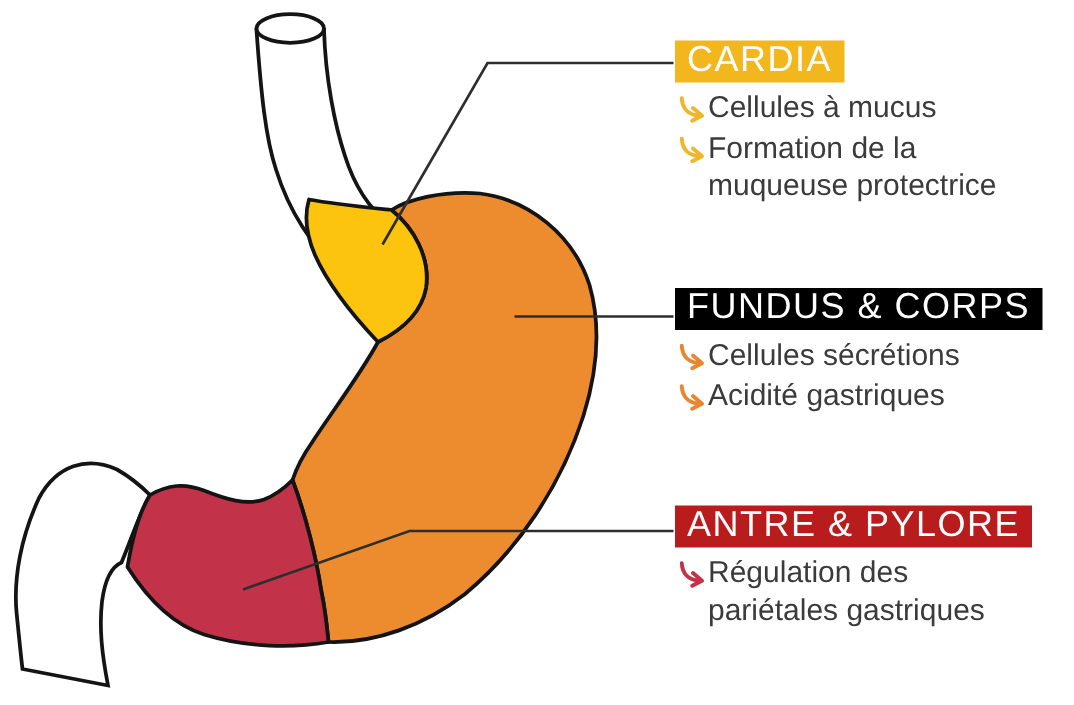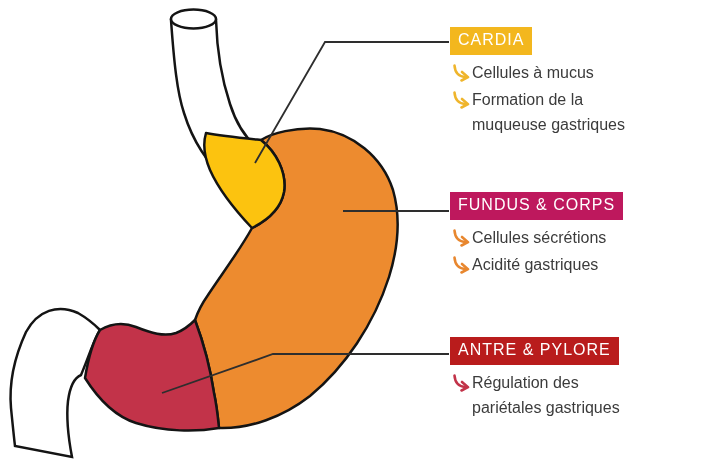--- a/index.html
+++ b/index.html
@@ -6,30 +6,30 @@
   body{
     width:716px;height:470px;position:relative;background:#ffffff;
     font-family:"Liberation Sans", sans-serif;overflow:hidden;
   }
   #figure-svg{position:absolute;left:0;top:0;}
   .section{position:absolute;left:450px;width:262px;}
   .sec-cardia{top:27px;}
   .sec-fundus{top:192px;}
   .sec-antre{top:337px;}
   .badge{
-    display:inline-block;color:#ffffff;font-size:16px;font-weight:400;
+    display:inline-block;color:#ffffff;font-size:24px;font-weight:400;
     letter-spacing:1px;padding:1px 8px 3px 8px;line-height:24px;
   }
   .badge-cardia{background:#F3B71E;}
-  .badge-fundus{background:#be185d;}
+  .badge-fundus{background:#000000;}
   .badge-antre{background:#b91c1c;}
   .bullets{margin-top:5px;}
   .bullet{display:flex;align-items:flex-start;margin-bottom:2px;}
   .arrow-icon{flex:0 0 22px;margin-top:4px;}
-  .bullet-text{font-size:16px;line-height:25px;color:#3b3b3b;}
+  .bullet-text{font-size:20px;line-height:25px;color:#3b3b3b;}
   .bline{white-space:nowrap;}
   .arrow-path-cardia{stroke:#EFB52C;}
   .arrow-path-fundus{stroke:#E8872F;}
   .arrow-path-antre{stroke:#C23349;}
 </style>
 </head>
 <body>
 
 <svg id="figure-svg" width="716" height="470" viewBox="0 0 716 470">
 
@@ -75,21 +75,21 @@
         <div class="bline">Cellules à mucus</div>
       </div>
     </div>
     <div class="bullet">
       <svg class="arrow-icon" width="20" height="18" viewBox="0 0 20 18">
         <path class="arrow-path-cardia" d="M3.5,1.5 C4,8.5 8,12.5 14,13" fill="none" stroke-width="2.6" stroke-linecap="round"></path>
         <path class="arrow-path-cardia" d="M11,8 L17,13.2 L10.5,16.5" fill="none" stroke-width="2.6" stroke-linecap="round" stroke-linejoin="round"></path>
       </svg>
       <div class="bullet-text">
         <div class="bline">Formation de la</div>
-        <div class="bline">muqueuse gastriques</div>
+        <div class="bline">muqueuse protectrice</div>
       </div>
     </div>
   </div>
 </div>
 
 <div class="section sec-fundus">
   <span class="badge badge-fundus">FUNDUS &amp; CORPS</span>
   <div class="bullets">
     <div class="bullet">
       <svg class="arrow-icon" width="20" height="18" viewBox="0 0 20 18">

